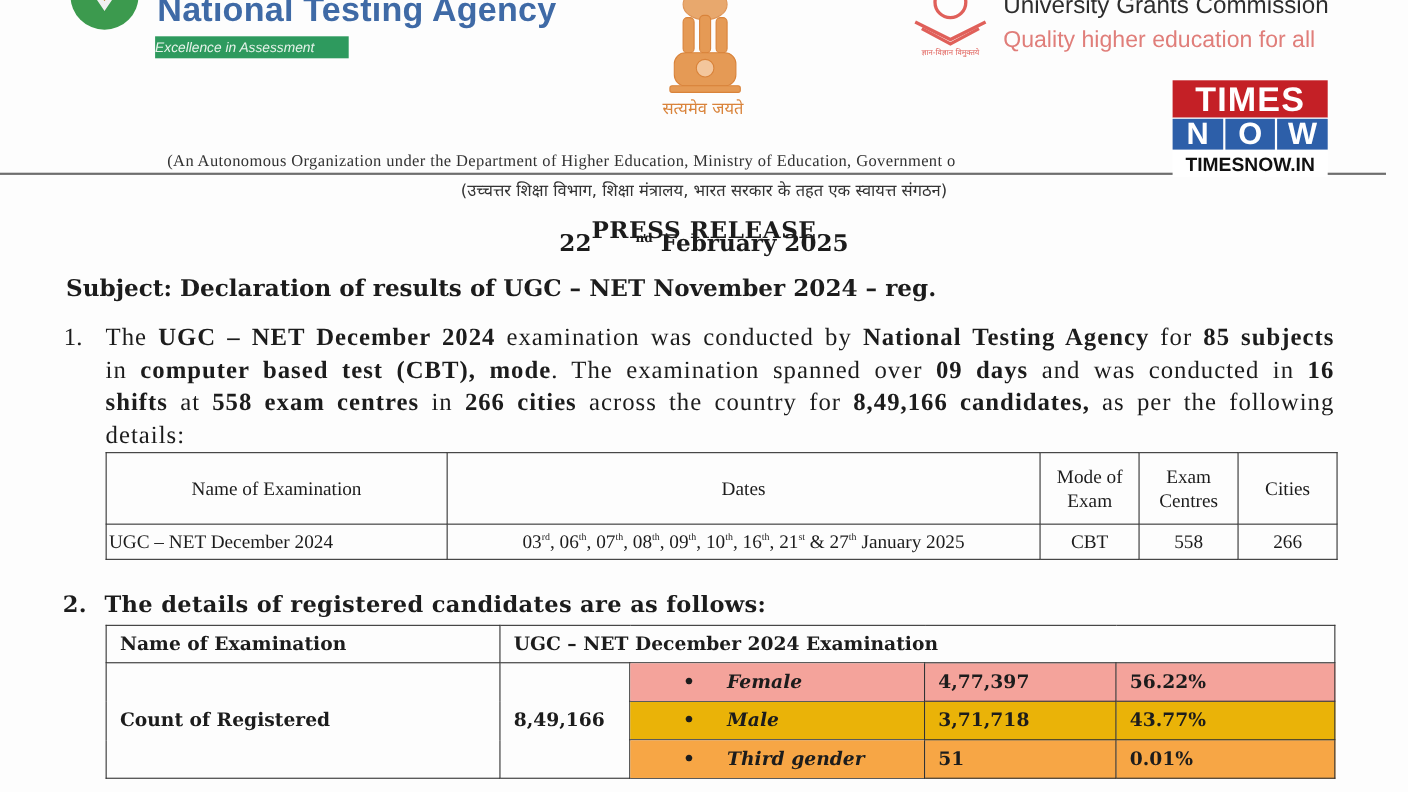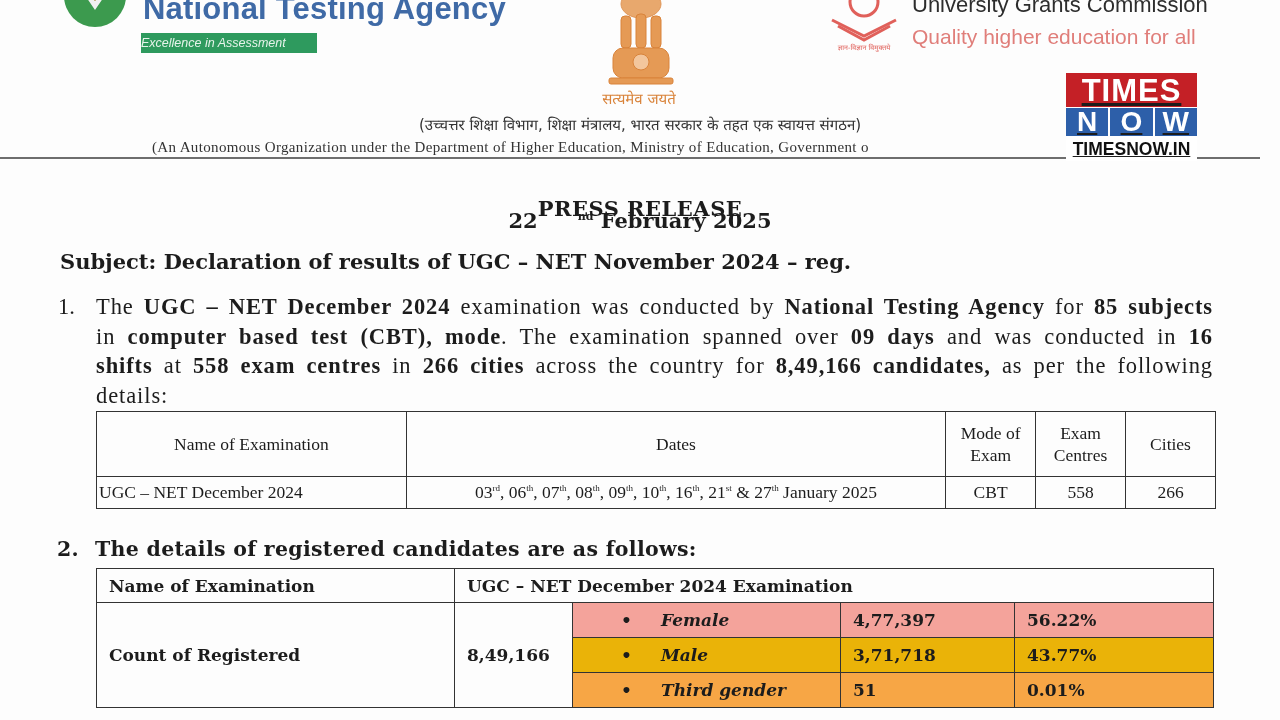--- a/index.html
+++ b/index.html
@@ -11,25 +11,25 @@
   .nta-tag { position: absolute; left: 141px; top: 33px; width: 176px; height: 20px; background: #2e9a5e; color: #e6f3ea; font-family: "Liberation Sans", sans-serif; font-style: italic; font-size: 12.5px; line-height: 20px; padding-left: 0; white-space: nowrap; }
 
   .emblem { position: absolute; left: 593px; top: -6px; width: 96px; height: 96px; }
   .motto { position: absolute; left: 584px; top: 88px; width: 110px; text-align: center; color: #d9833a; font-family: "DejaVu Sans", sans-serif; font-size: 15px; white-space: nowrap; }
 
   .ugc-logo { position: absolute; left: 826px; top: -8px; width: 76px; height: 60px; }
   .ugc-name { position: absolute; left: 912px; top: -8px; font-family: "Liberation Sans", sans-serif; font-size: 22px; color: #2d2d2d; white-space: nowrap; }
   .ugc-tag { position: absolute; left: 912px; top: 25px; font-family: "Liberation Sans", sans-serif; font-size: 21px; color: #e07e7a; white-space: nowrap; }
 
   .hindi-line { position: absolute; left: 0; right: 0; top: 114px; text-align: center; font-family: "DejaVu Sans", sans-serif; font-size: 15px; color: #333; padding-left: 0; }
-  .hindi-line span { display: inline-block; transform: translateX(0px); }
+  .hindi-line span { display: inline-block; transform: translateX(0px); margin-top: 48px; }
   .eng-line { position: absolute; left: 152px; top: 139px; font-size: 15px; color: #333; font-family: "Liberation Serif", serif; white-space: nowrap; letter-spacing: 0.35px; }
   .rule { position: absolute; left: 0; width: 1260px; top: 157px; height: 2px; background: #6e6e6e; }
 
-  .times-logo { position: absolute; left: 1066px; top: 73px; width: 131px; text-decoration: underline; }
+  .times-logo { position: absolute; left: 1066px; top: 73px; width: 141px; }
   .times-top { height: 34px; background: #c42026; color: #fff; font-family: "Liberation Sans", sans-serif; font-size: 31px; font-weight: bold; text-align: center; line-height: 35px; letter-spacing: 1px; }
   .times-mid { height: 30px; background: #fff; display: flex; gap: 2px; padding: 1px 0; }
   .times-mid div { flex: 1; background: #2d5fa9; color: #fff; font-family: "Liberation Sans", sans-serif; font-weight: bold; font-size: 28px; text-align: center; line-height: 28px; }
   .times-url { background: #fff; color: #111; font-family: "Liberation Sans", sans-serif; font-weight: bold; font-size: 17.5px; line-height: 24px; text-align: center; padding: 0 1px; }
 
   .press { position: absolute; left: 0; width: 1280px; top: 168px; text-align: center; font-weight: bold; font-size: 21px; letter-spacing: 0.5px; margin-top: 28px; }
   .date { position: absolute; left: 0; width: 1280px; top: 208px; text-align: center; font-weight: bold; font-size: 21px; }
   .date sup { font-size: 11px; margin-left: 40px; }
   .subject { position: absolute; left: 60px; top: 249px; font-weight: bold; font-size: 21px; white-space: nowrap; }
 

